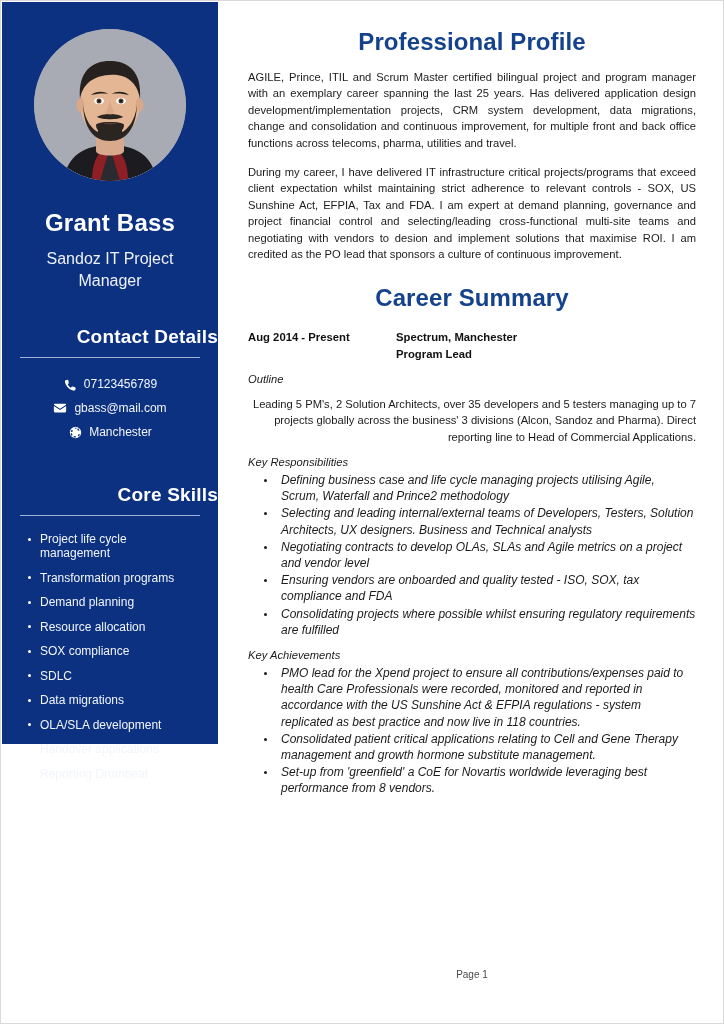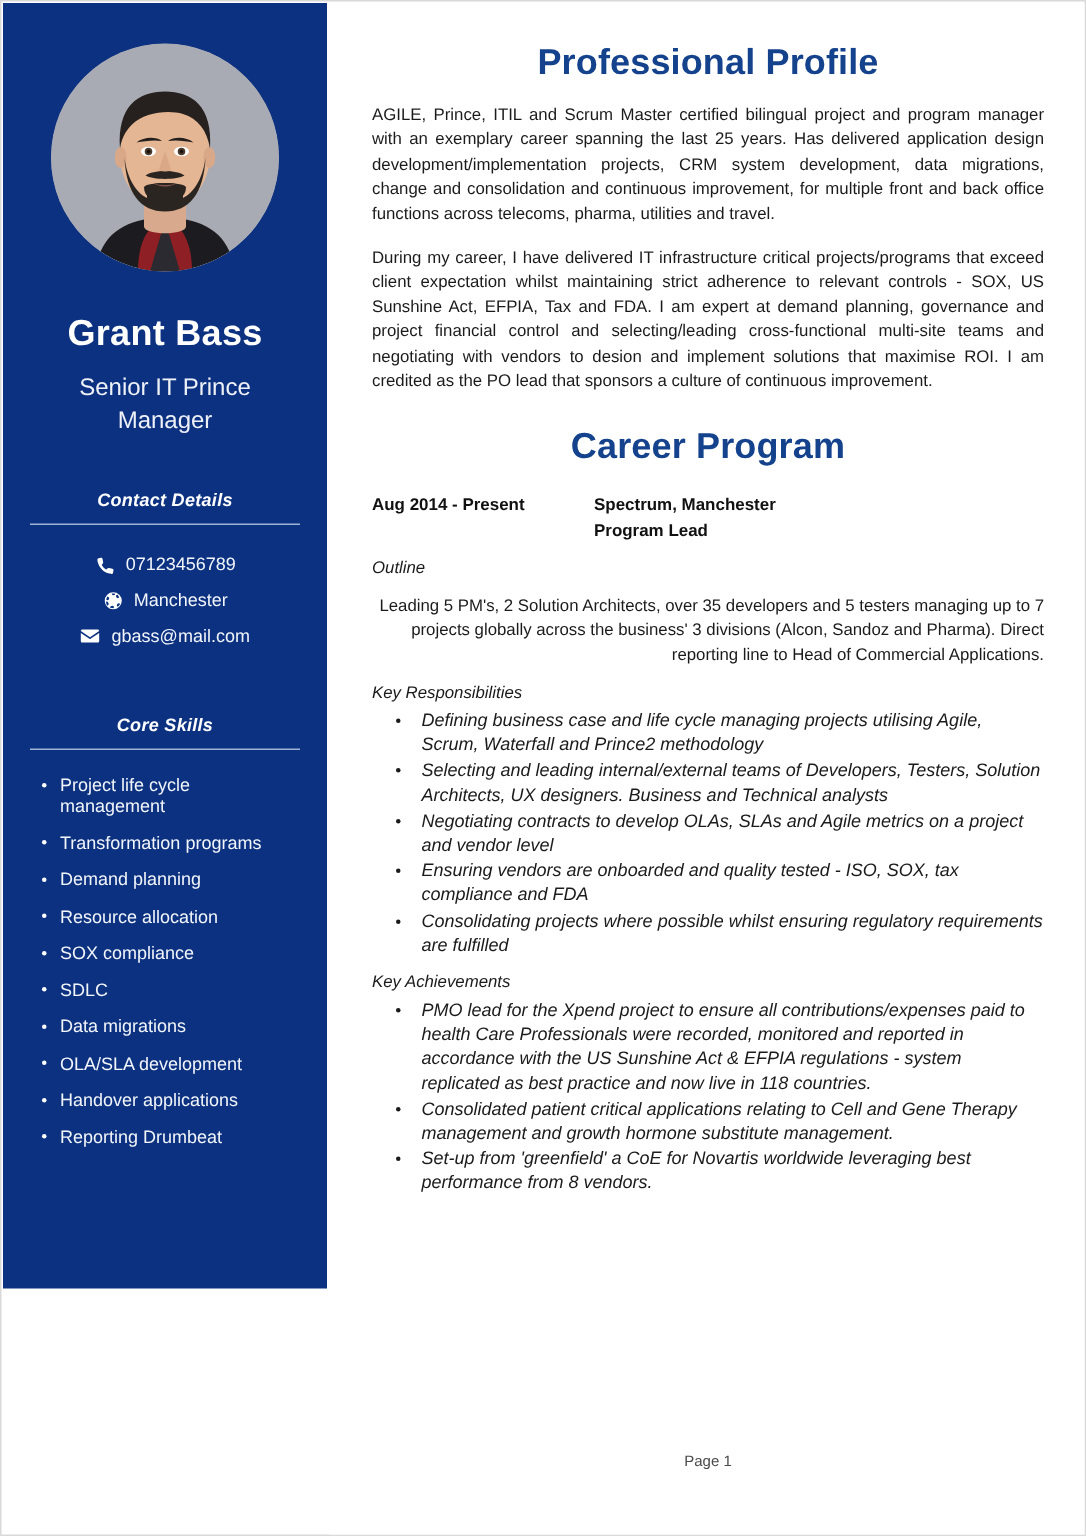--- a/index.html
+++ b/index.html
@@ -19,21 +19,21 @@
     border: 1px solid #d9d9d9;
     overflow: hidden;
   }
 
   
   #sidebar {
     position: absolute;
     left: 1px;
     top: 1px;
     width: 216px;
-    height: 857px;
+    height: 742px;
     background: #0b3180;
     color: #ffffff;
     padding: 0;
   }
 
   .avatar-wrap {
     width: 100%;
     display: flex;
     justify-content: center;
     padding-top: 27px;
@@ -66,26 +66,25 @@
     font-weight: normal;
     line-height: 22px;
     color: #eef1f7;
     padding: 0 28px;
   }
 
   .side-section { margin-top: 34px; }
   .side-section.skills { margin-top: 40px; }
 
   .side-heading {
-    text-align: center;
-    font-size: 12px;
+    text-align: right;
+    font-size: 19px;
     font-weight: bold;
     color: #ffffff;
     letter-spacing: 0.2px;
-    font-style: italic;
   }
 
   .side-rule {
     height: 1px;
     background: #9fb2d6;
     margin: 9px 18px 0 18px;
   }
 
   .contact-list { margin-top: 14px; }
 
@@ -285,54 +284,54 @@
             <circle cx="65" cy="72" r="1.1" fill="#140f0b"></circle>
             <circle cx="87" cy="72" r="1.1" fill="#140f0b"></circle>
 
             <path d="M76 72 L72 84 C74 86 78 86 80 84 Z" fill="#d7a183" opacity="0.75"></path>
           </g>
         </svg>
       </div>
     </div>
 
     <div class="person-name">Grant Bass</div>
-    <div class="person-title">Senior IT Prince Manager</div>
+    <div class="person-title">Sandoz IT Project Manager</div>
 
     <section class="side-section">
       <div class="side-heading">Contact Details</div>
       <div class="side-rule"></div>
 
       <div class="contact-list">
 
         <div class="contact-row">
           <span class="ico">
             <svg width="13" height="13" viewBox="0 0 16 16" fill="currentColor">
               <path d="M11.9 10.6c-.5-.1-1 .1-1.4.5l-.8.8C8.2 11.2 6.8 9.8 5.9 8l.8-.8c.4-.4.5-.9.4-1.4L6.6 3.2c-.1-.6-.7-1-1.3-.9l-1.9.4c-.6.1-1 .6-1 1.2 0 .4.1 1.4.5 2.7.5 1.7 1.5 3.5 3.2 5.2 1.7 1.7 3.5 2.6 5.2 3.2 1.3.4 2.3.5 2.7.5.6 0 1.1-.4 1.2-1l.4-1.9c.1-.6-.3-1.2-.9-1.3l-2.8-.7z"></path>
             </svg>
           </span>
           <span>07123456789</span>
         </div>
 
         <div class="contact-row">
           <span class="ico">
-            <svg width="13" height="13" viewBox="0 0 16 16" fill="currentColor">
-              <path d="M8 1a7 7 0 1 0 0 14A7 7 0 0 0 8 1zm4.9 4.3-1.3.6-1.1-.7-.2-1.5 1-.9c.7.7 1.3 1.5 1.6 2.5zM9.6 2.2l-.4 1-1.6.2-.9-.9.4-.4A6 6 0 0 1 8 2c.55 0 1.1.07 1.6.2zM3.2 4.6l1.2.5.3 1.4-1.1 1-1.4-.4c.2-.9.6-1.8 1-2.5zM2.1 8.6l1.3.3.9 1.6-.4 1.2-.9.2A6 6 0 0 1 2.1 8.6zm3.2 5.1.5-1.2 1.8-.3 1 .8-.2 1.1c-1.1-.02-2.2-.2-3.1-.4zm6.2-.7-.6-1.2.7-1.5 1.4-.2.5.7a6 6 0 0 1-2 2.2z"></path>
-            </svg>
-          </span>
-          <span>Manchester</span>
-        </div>
-
-        <div class="contact-row">
-          <span class="ico">
             <svg width="14" height="14" viewBox="0 0 16 16" fill="currentColor">
               <path d="M1 4.2c0-.7.5-1.2 1.2-1.2h11.6c.7 0 1.2.5 1.2 1.2L8 8.9 1 4.2z"></path>
               <path d="M1 5.7l6.6 4.4c.25.17.55.17.8 0L15 5.7v6.1c0 .7-.5 1.2-1.2 1.2H2.2c-.7 0-1.2-.5-1.2-1.2V5.7z"></path>
             </svg>
           </span>
           <span>gbass@mail.com</span>
+        </div>
+
+        <div class="contact-row">
+          <span class="ico">
+            <svg width="13" height="13" viewBox="0 0 16 16" fill="currentColor">
+              <path d="M8 1a7 7 0 1 0 0 14A7 7 0 0 0 8 1zm4.9 4.3-1.3.6-1.1-.7-.2-1.5 1-.9c.7.7 1.3 1.5 1.6 2.5zM9.6 2.2l-.4 1-1.6.2-.9-.9.4-.4A6 6 0 0 1 8 2c.55 0 1.1.07 1.6.2zM3.2 4.6l1.2.5.3 1.4-1.1 1-1.4-.4c.2-.9.6-1.8 1-2.5zM2.1 8.6l1.3.3.9 1.6-.4 1.2-.9.2A6 6 0 0 1 2.1 8.6zm3.2 5.1.5-1.2 1.8-.3 1 .8-.2 1.1c-1.1-.02-2.2-.2-3.1-.4zm6.2-.7-.6-1.2.7-1.5 1.4-.2.5.7a6 6 0 0 1-2 2.2z"></path>
+            </svg>
+          </span>
+          <span>Manchester</span>
         </div>
 
       </div>
     </section>
 
     <section class="side-section skills">
       <div class="side-heading">Core Skills</div>
       <div class="side-rule"></div>
       <ul class="skills-list">
         <li>Project life cycle management</li>
@@ -349,21 +348,21 @@
     </section>
 
   </aside>
 
   <main id="main">
 
     <h1 class="main-heading">Professional Profile</h1>
     <p class="para">AGILE, Prince, ITIL and Scrum Master certified bilingual project and program manager with an exemplary career spanning the last 25 years. Has delivered application design development/implementation projects, CRM system development, data migrations, change and consolidation and continuous improvement, for multiple front and back office functions across telecoms, pharma, utilities and travel.</p>
     <p class="para">During my career, I have delivered IT infrastructure critical projects/programs that exceed client expectation whilst maintaining strict adherence to relevant controls - SOX, US Sunshine Act, EFPIA, Tax and FDA. I am expert at demand planning, governance and project financial control and selecting/leading cross-functional multi-site teams and negotiating with vendors to desion and implement solutions that maximise ROI. I am credited as the PO lead that sponsors a culture of continuous improvement.</p>
 
-    <h1 class="main-heading cs-heading">Career Program</h1>
+    <h1 class="main-heading cs-heading">Career Summary</h1>
 
     <div class="job-head">
       <div class="job-dates">Aug 2014 - Present</div>
       <div>
         <div class="job-org">Spectrum, Manchester</div>
         <div class="job-org">Program Lead</div>
       </div>
     </div>
 
     <div class="sub-label">Outline</div>

